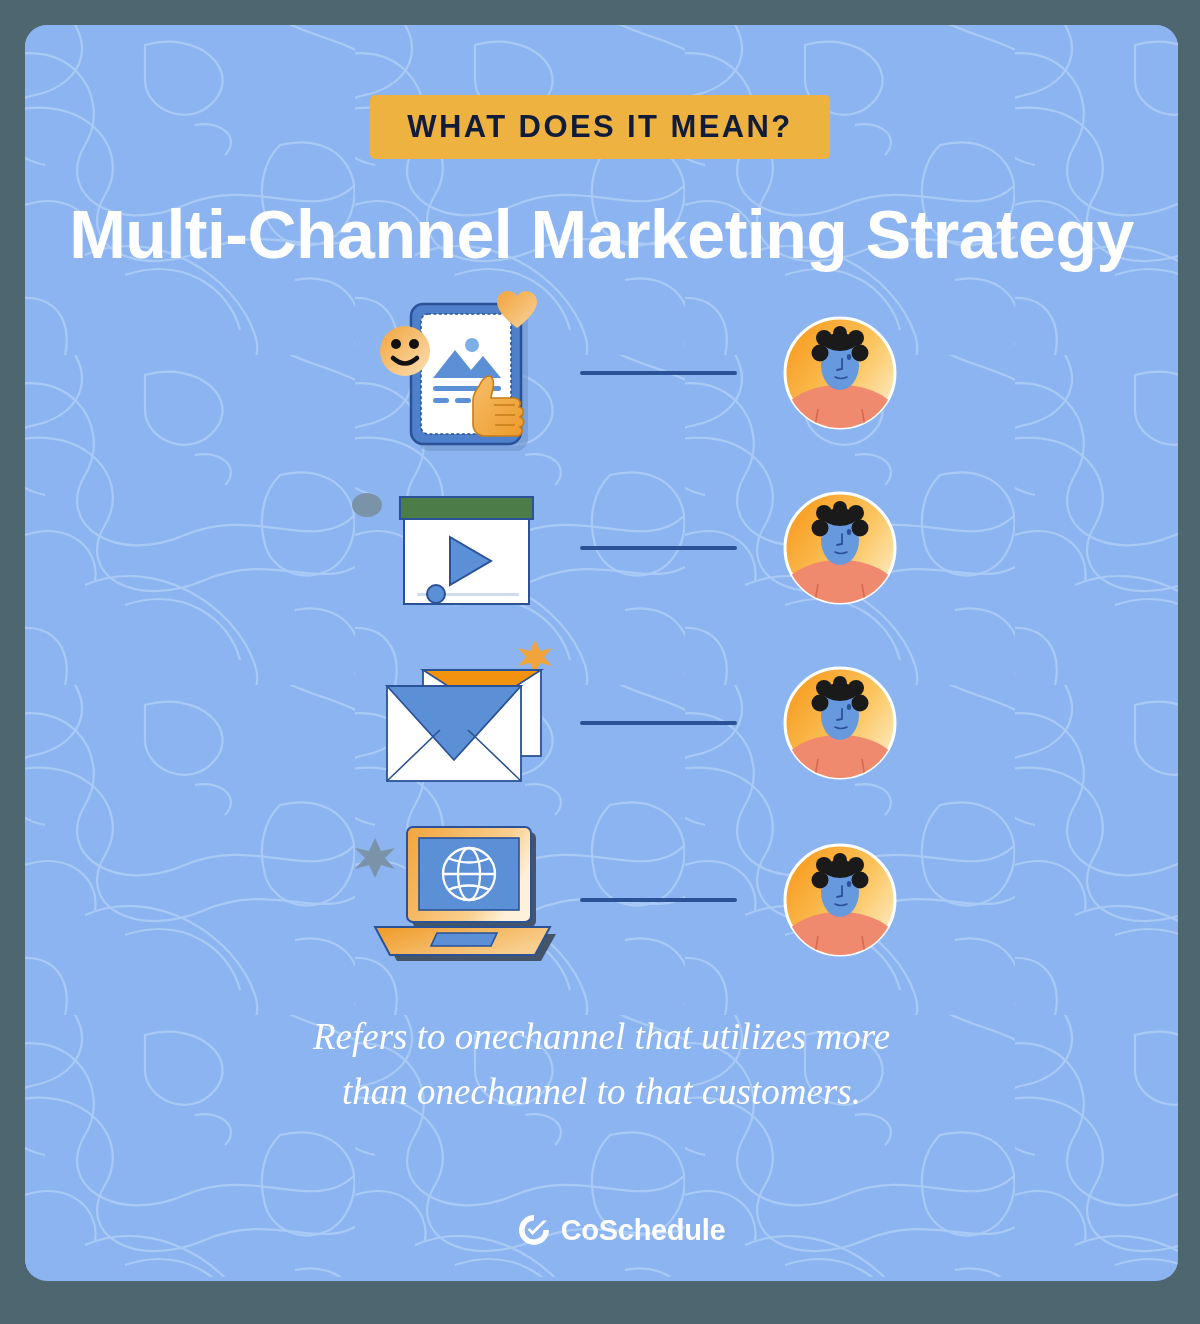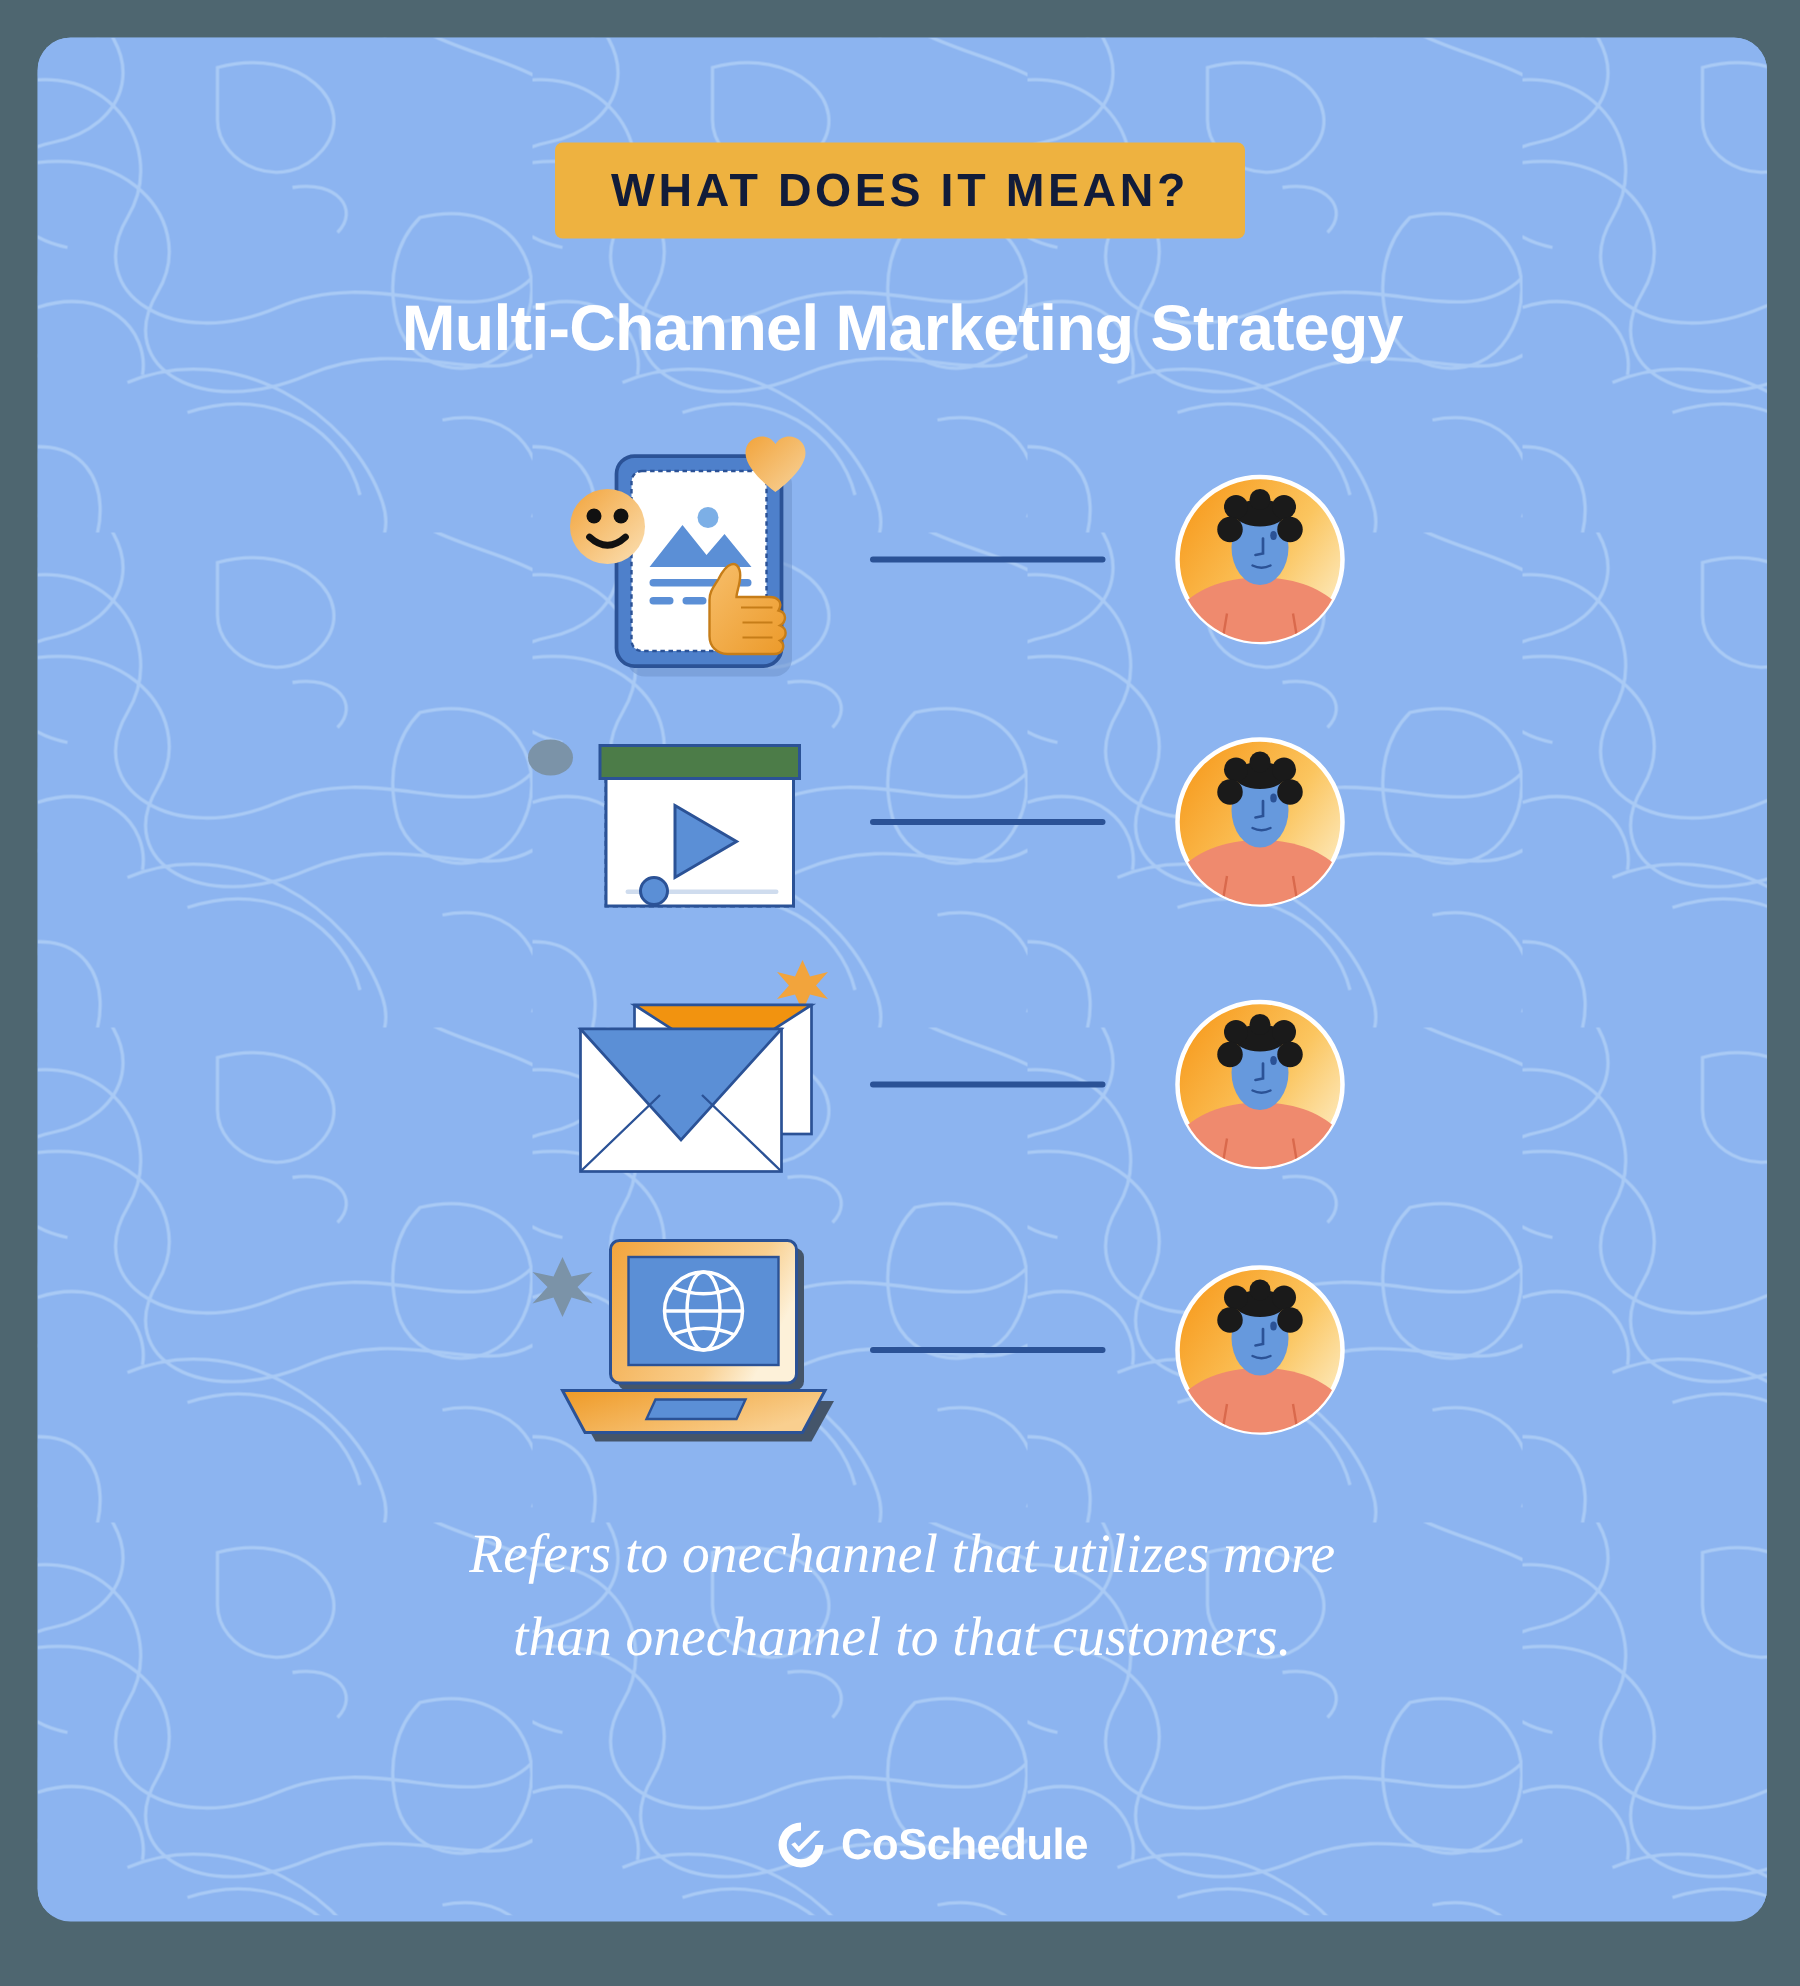--- a/index.html
+++ b/index.html
@@ -39,21 +39,21 @@
     color:#111c3a;
     font-size:31px;
     font-weight:bold;
     letter-spacing:2.4px;
   }
   #title{
     position:absolute;
     left:0; top:170px; width:1153px;
     text-align:center;
     color:#ffffff;
-    font-size:43px;
+    font-size:68px;
     font-weight:bold;
     letter-spacing:-0.5px;
   }
 
   
   .row{
     position:absolute;
     left:0; width:1153px; height:170px;
     display:flex; align-items:center;
   }

